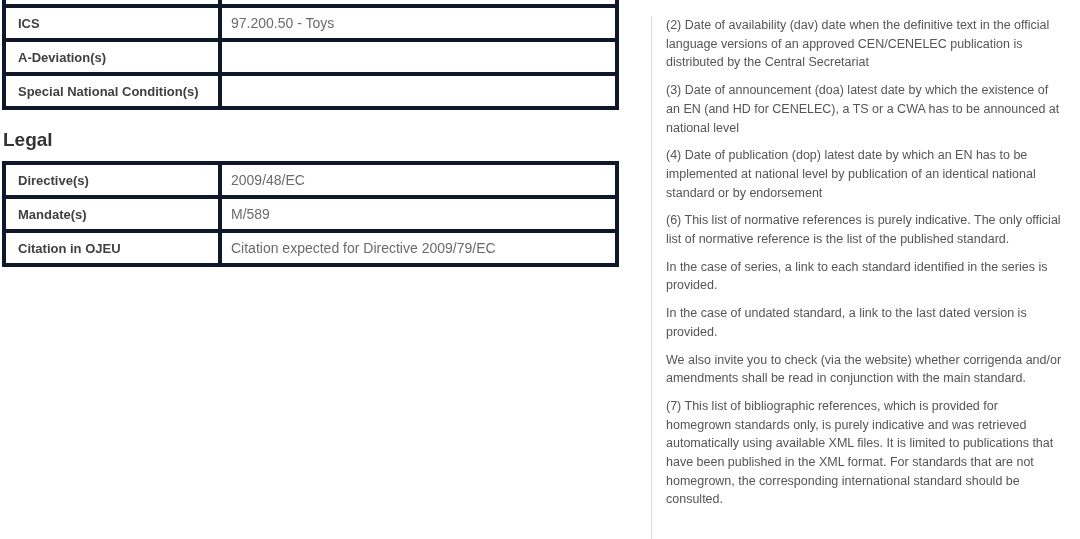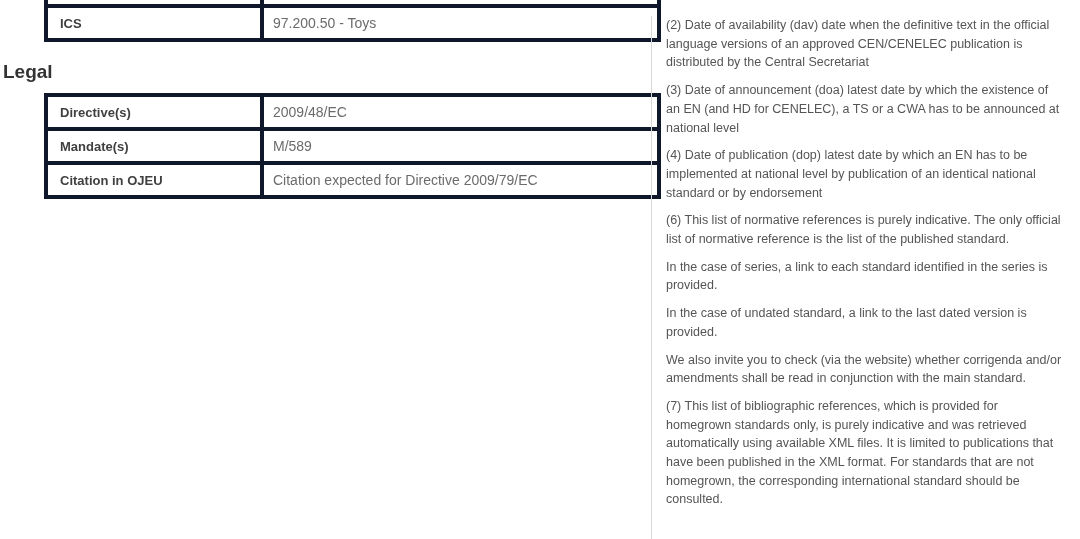--- a/index.html
+++ b/index.html
@@ -21,21 +21,20 @@
     position: absolute;
     left: 2px;
     top: 0;
     width: 617px;
   }
   table.info-table {
     width: 100%;
     border-collapse: collapse;
     border: 1px solid #c9c9c9;
     table-layout: fixed;
-    margin-left: 42px;
   }
   table.info-table.cut-top { border-top: none; }
   table.info-table td {
     border: 4px solid #0f172a;
     height: 34px;
     vertical-align: middle;
     overflow: hidden;
     white-space: nowrap;
   }
   table.info-table.cut-top td { border-top: none; }
@@ -92,20 +91,28 @@
     <table class="info-table cut-top">
       <tbody>
         <tr class="partial-row">
           <td class="label-cell"></td>
           <td class="value-cell"></td>
         </tr>
         <tr>
           <td class="label-cell">ICS</td>
           <td class="value-cell">97.200.50 - Toys</td>
         </tr>
+        <tr>
+          <td class="label-cell">A-Deviation(s)</td>
+          <td class="value-cell"></td>
+        </tr>
+        <tr>
+          <td class="label-cell">Special National Condition(s)</td>
+          <td class="value-cell"></td>
+        </tr>
       </tbody>
     </table>
 
     <h2 class="section-heading">Legal</h2>
 
     <table class="info-table">
       <tbody>
         <tr>
           <td class="label-cell">Directive(s)</td>
           <td class="value-cell">2009/48/EC</td>

